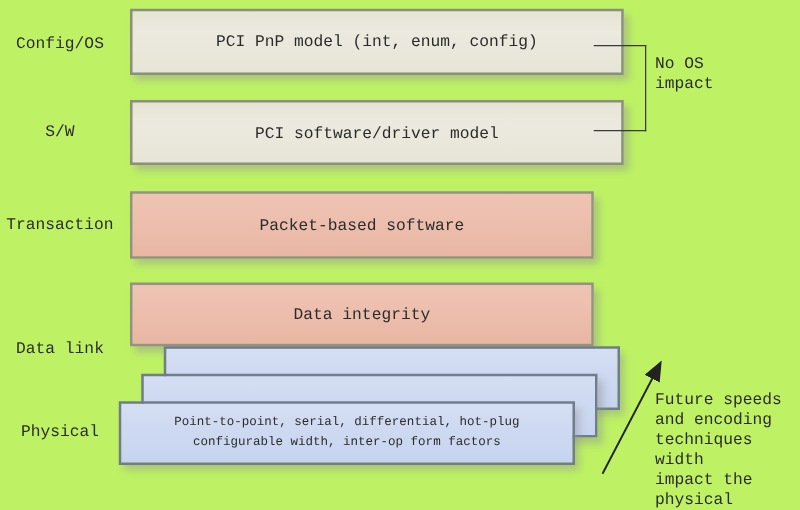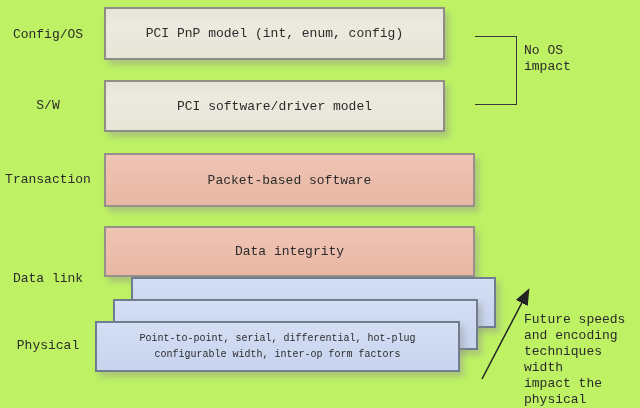--- a/index.html
+++ b/index.html
@@ -11,21 +11,21 @@
     position:absolute;left:0;width:96px;text-align:center;
     font-size:13px;line-height:16px;color:#2b2b2b;
   }
   .layer-box{
     position:absolute;display:flex;align-items:center;justify-content:center;
     font-size:13px;text-align:center;color:#2b2b2b;
     box-shadow:4px 5px 6px rgba(145,145,145,0.45);
     box-sizing:border-box;
   }
   .beige{
-    left:104px;width:341px;
+    left:104px;width:395px;
     background:linear-gradient(to bottom,#e6e4d5,#eceadf 35%,#e7e5d7);
     border:2px solid #8e8e86;
   }
   .salmon{
     left:104px;width:371px;
     background:linear-gradient(to bottom,#efc4b4,#e9b7a4);
     border:2px solid #979089;
   }
   .blue{
     width:365px;height:51px;

